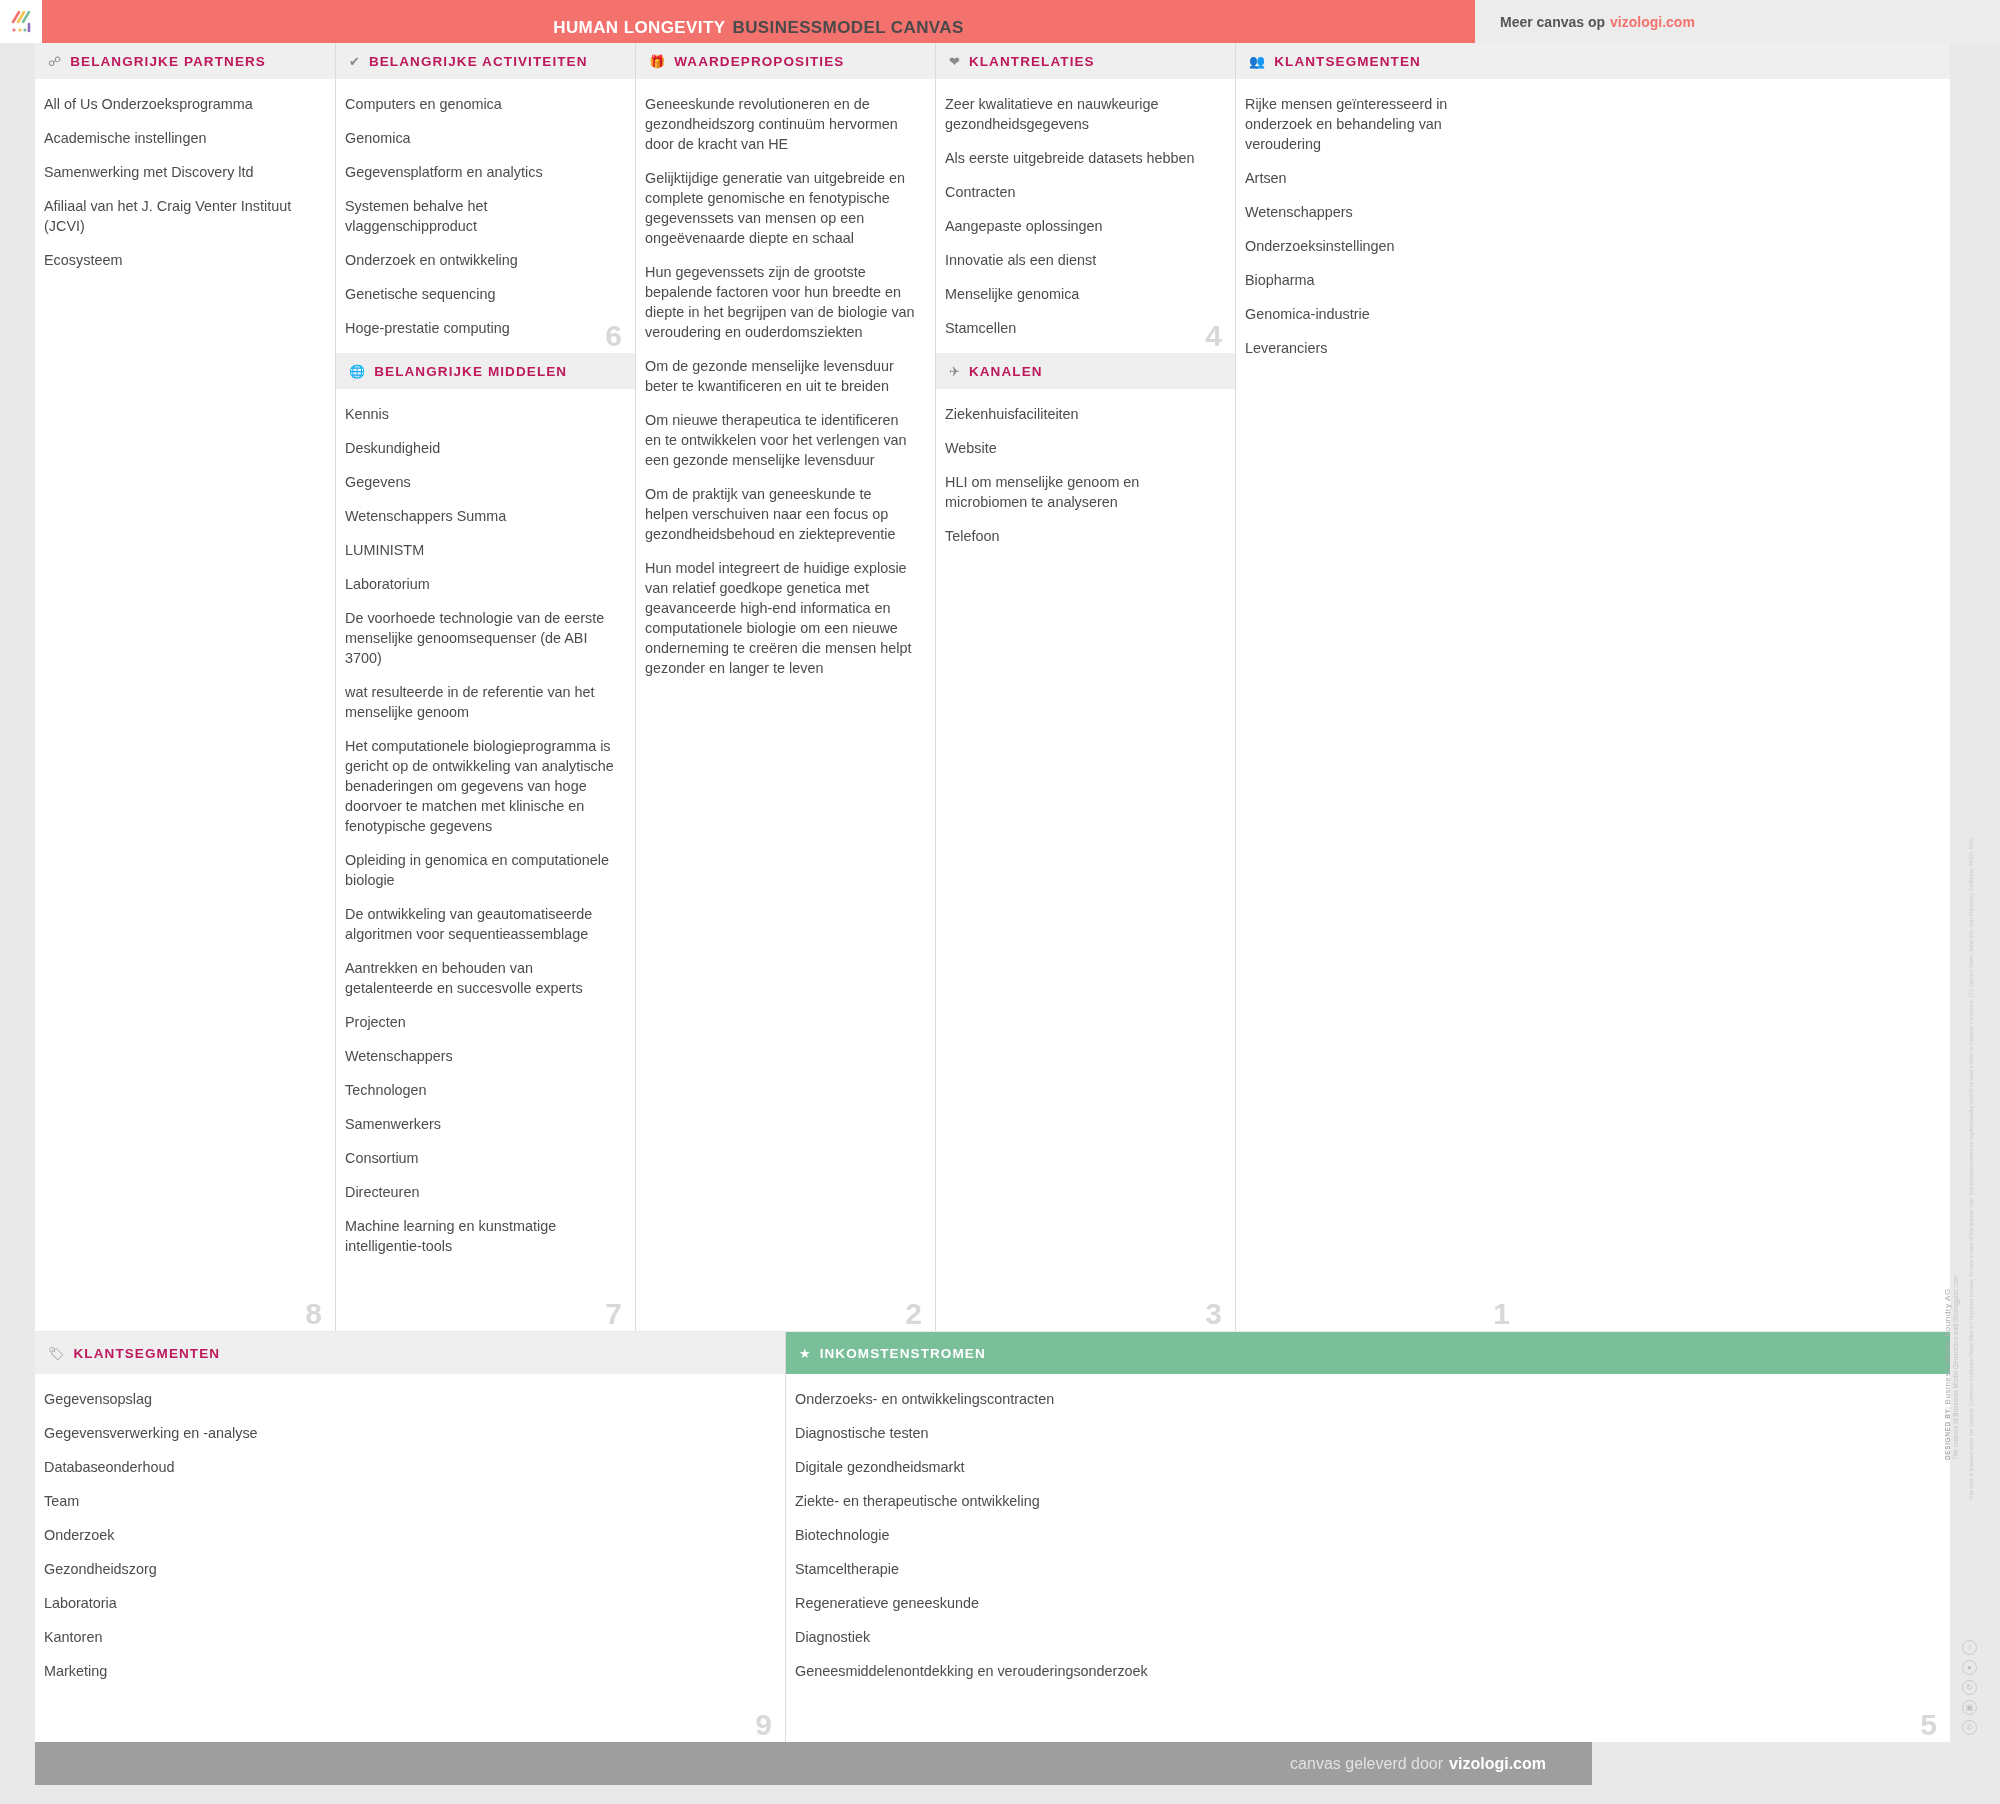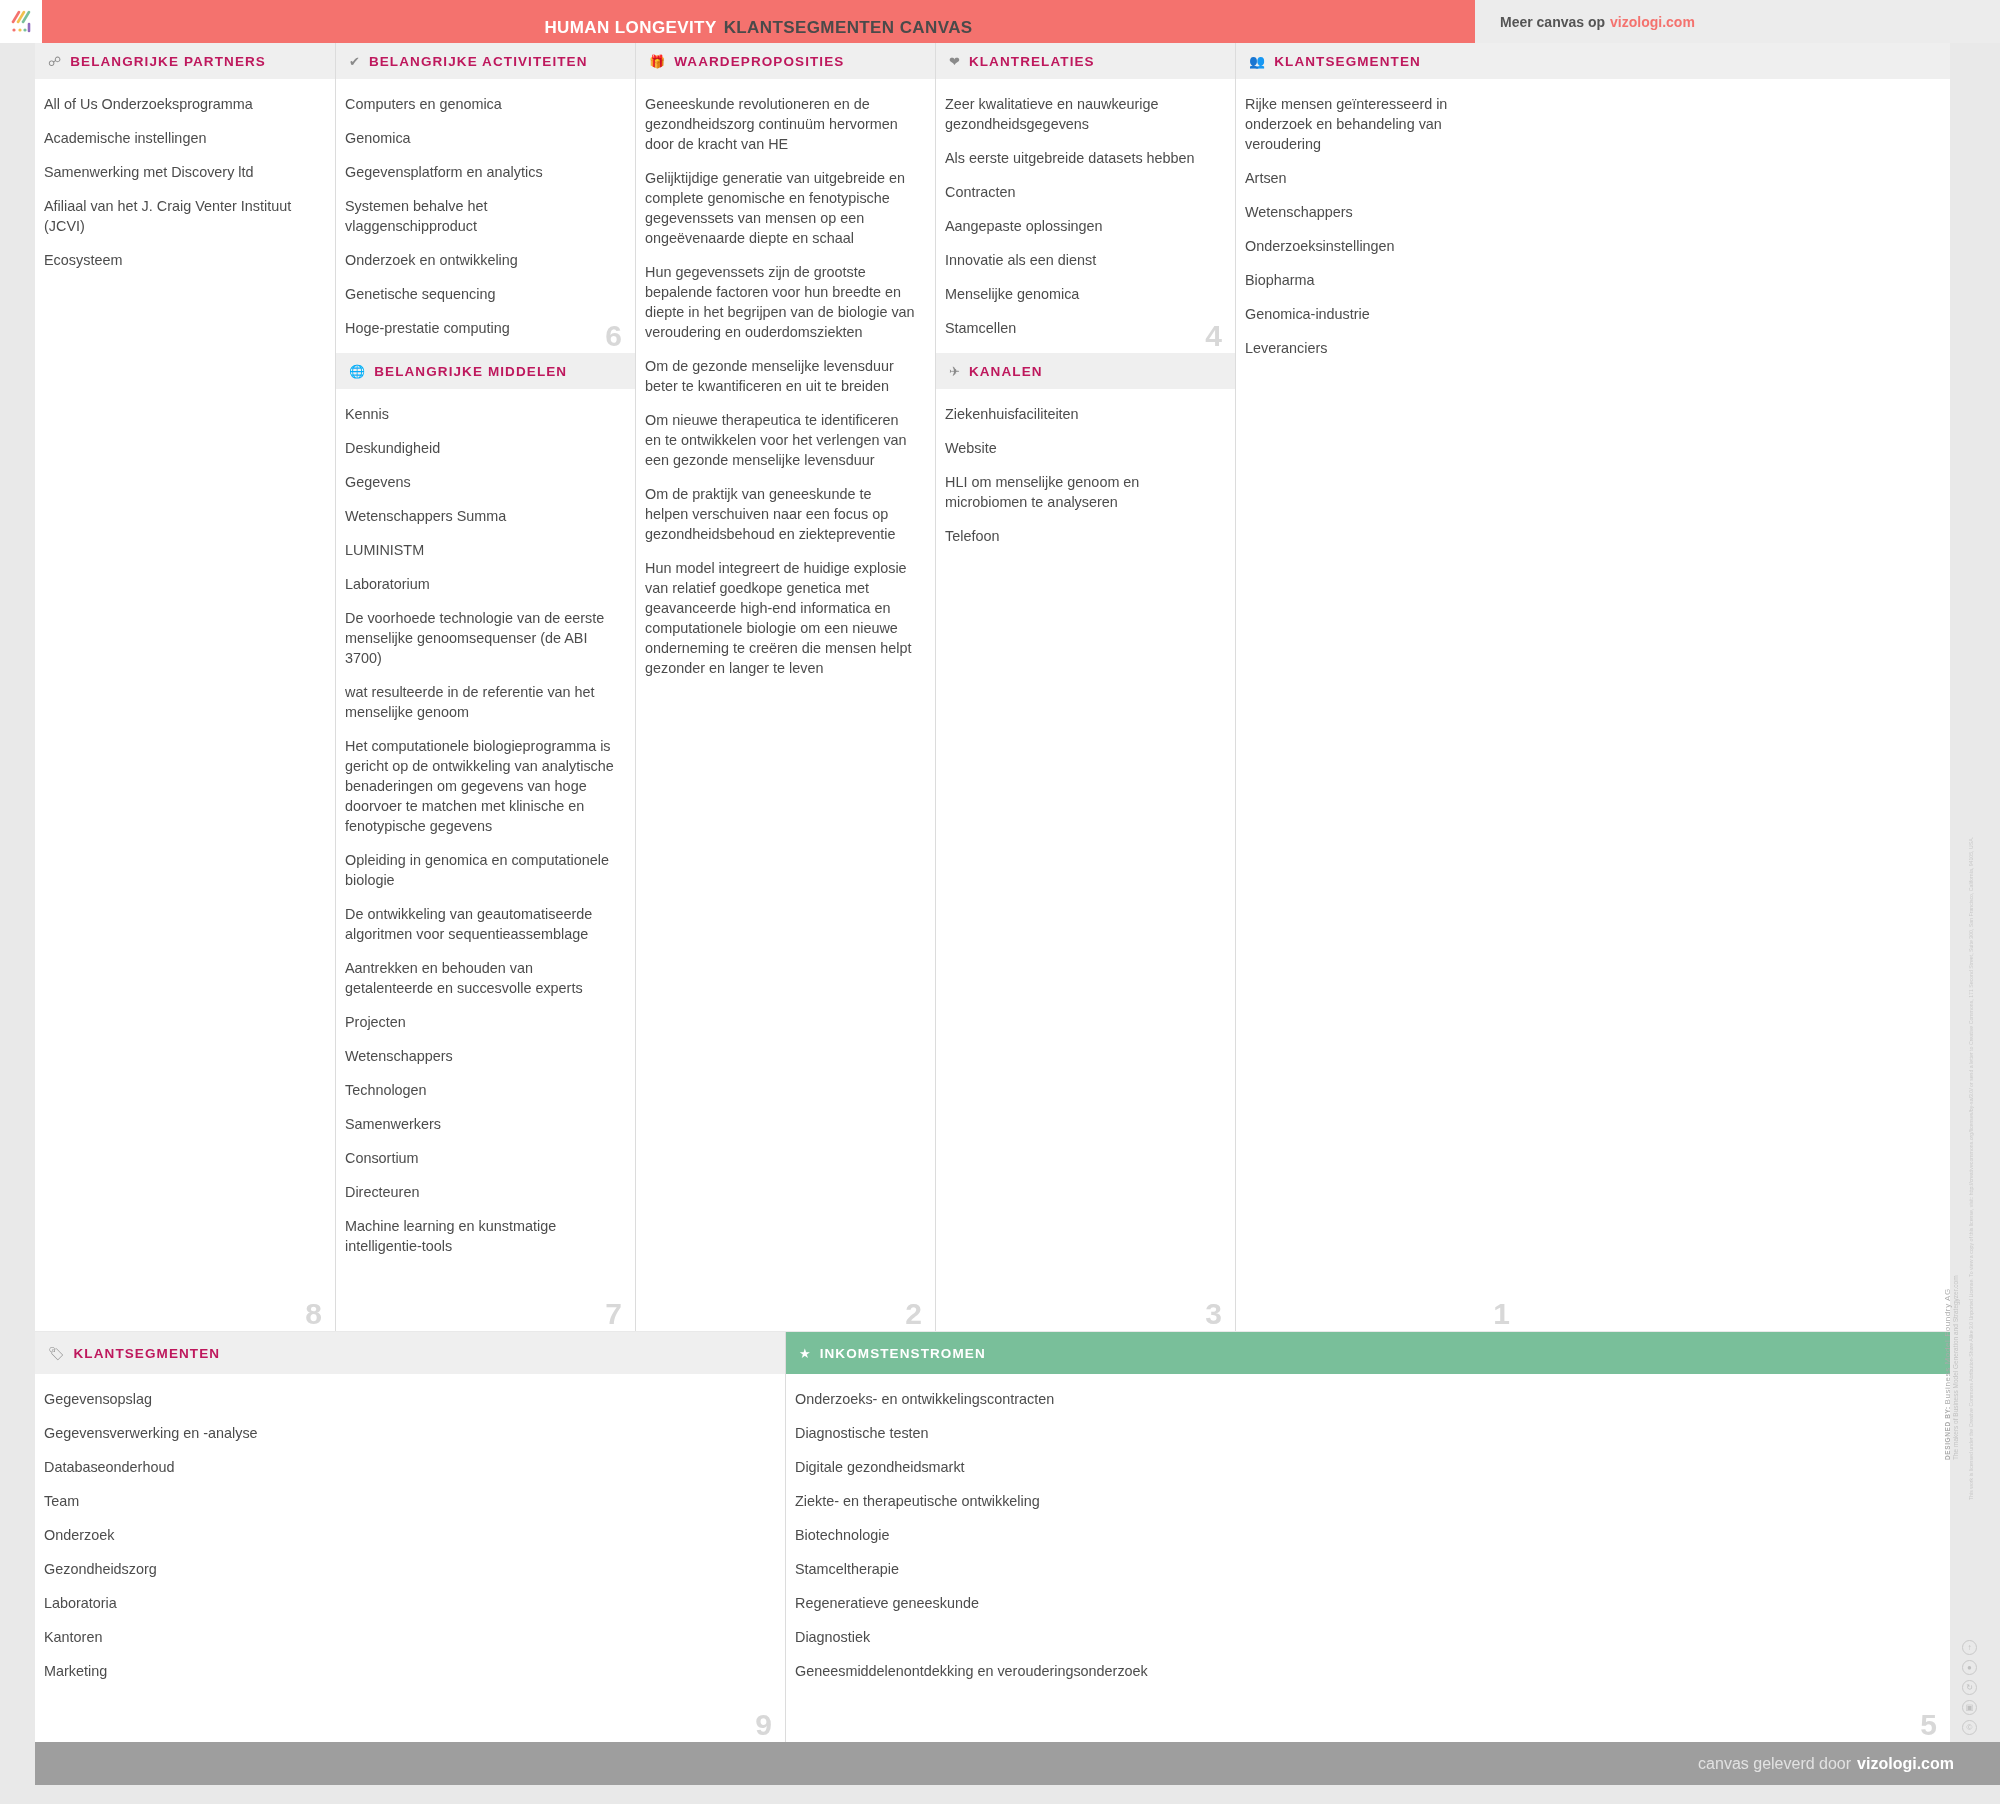--- a/index.html
+++ b/index.html
@@ -124,21 +124,21 @@
     position: absolute;
     width: 1px;
     background: #dcdcdc;
   }
 
   
   .footer-bar {
     position: absolute;
     left: 35px;
     top: 1742px;
-    width: 1965px;
+    width: 1557px;
     height: 43px;
     background: #9e9e9e;
     display: flex;
     align-items: center;
     justify-content: flex-end;
     padding-right: 46px;
     box-sizing: border-box;
     font-size: 16px;
     color: #e2e2e2;
   }
@@ -207,21 +207,21 @@
         </g>
         <circle cx="6" cy="21" r="1.6" fill="#f4726e"></circle>
         <circle cx="12" cy="21" r="1.6" fill="#f2c14e"></circle>
         <circle cx="17" cy="21" r="1.6" fill="#79bf9a"></circle>
       </svg>
     </div>
     <div class="topbar-band"></div>
     <div class="topbar-title">
       <span class="title-light">HUMAN LONGEVITY</span>
       <span style="width:7px"></span>
-      <span class="title-dark">KLANTSEGMENTEN CANVAS</span>
+      <span class="title-dark">BUSINESSMODEL CANVAS</span>
     </div>
     <div class="topbar-right">
       <span>Meer canvas op</span>
       <span class="link">vizologi.com</span>
     </div>
   </div>
 
   <div class="block" style="left:35px; top:43px; width:300px; height:1288px;">
     <div class="block-head">
       <span class="head-icon">☍</span>

